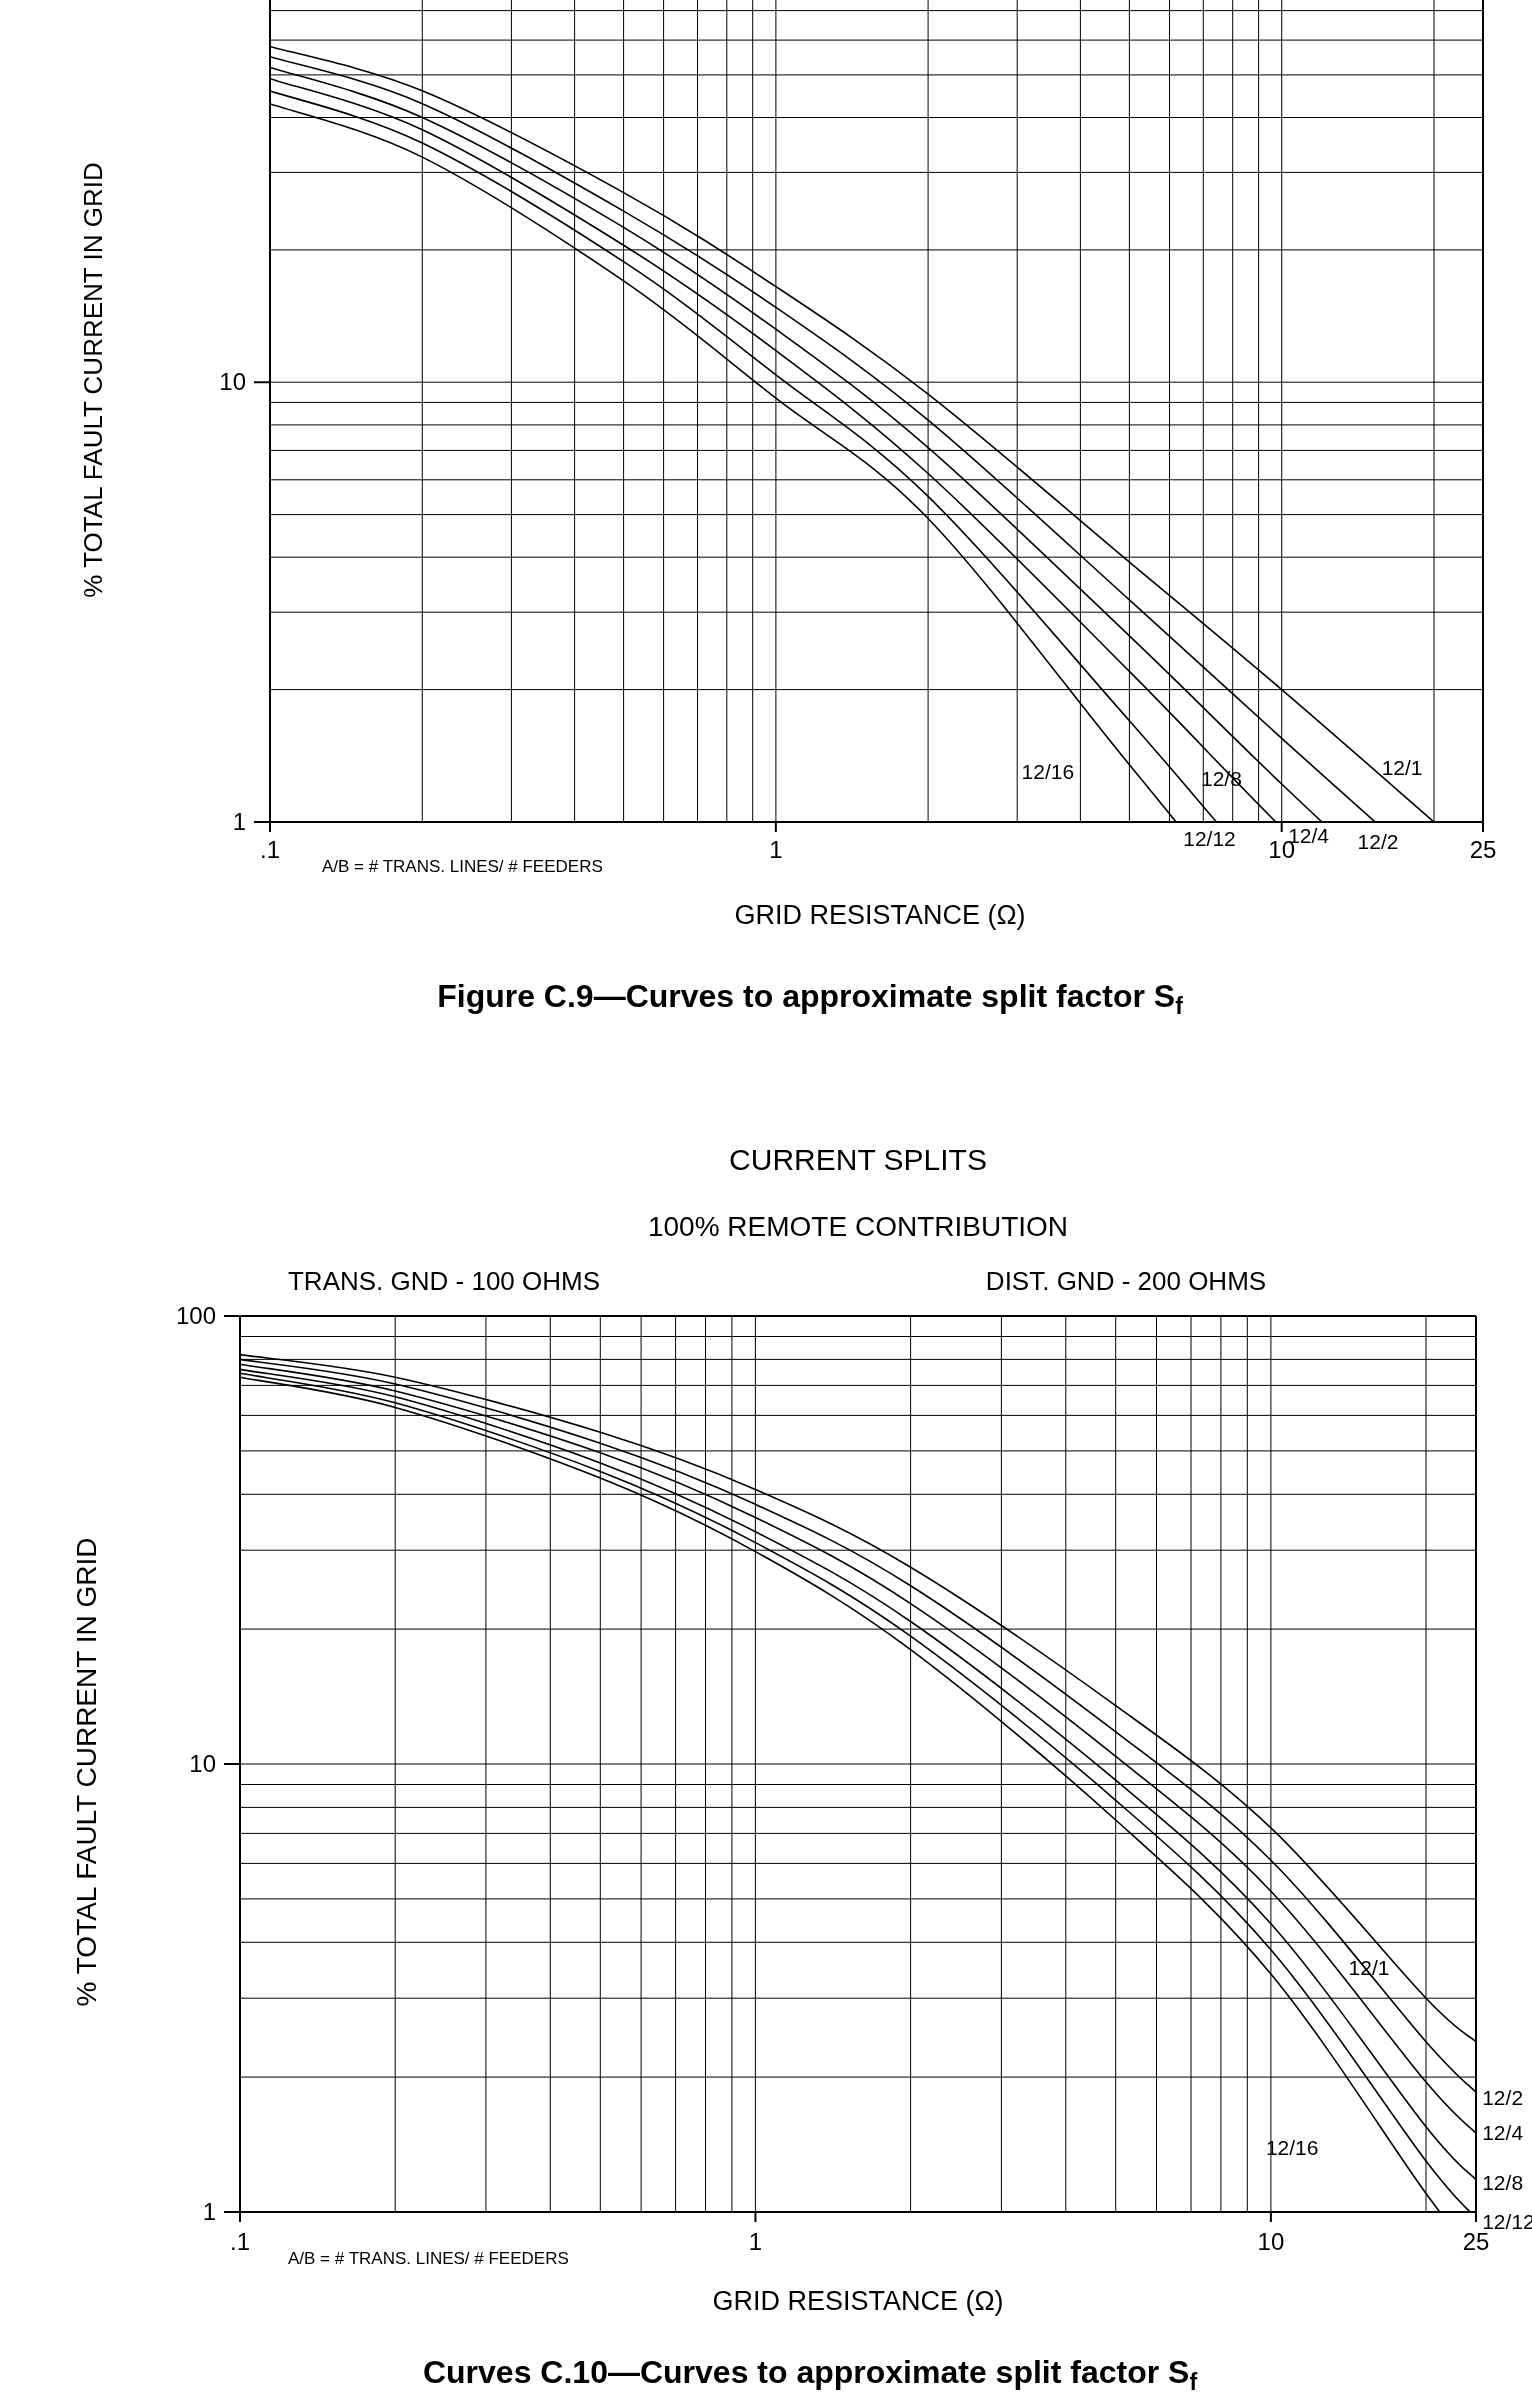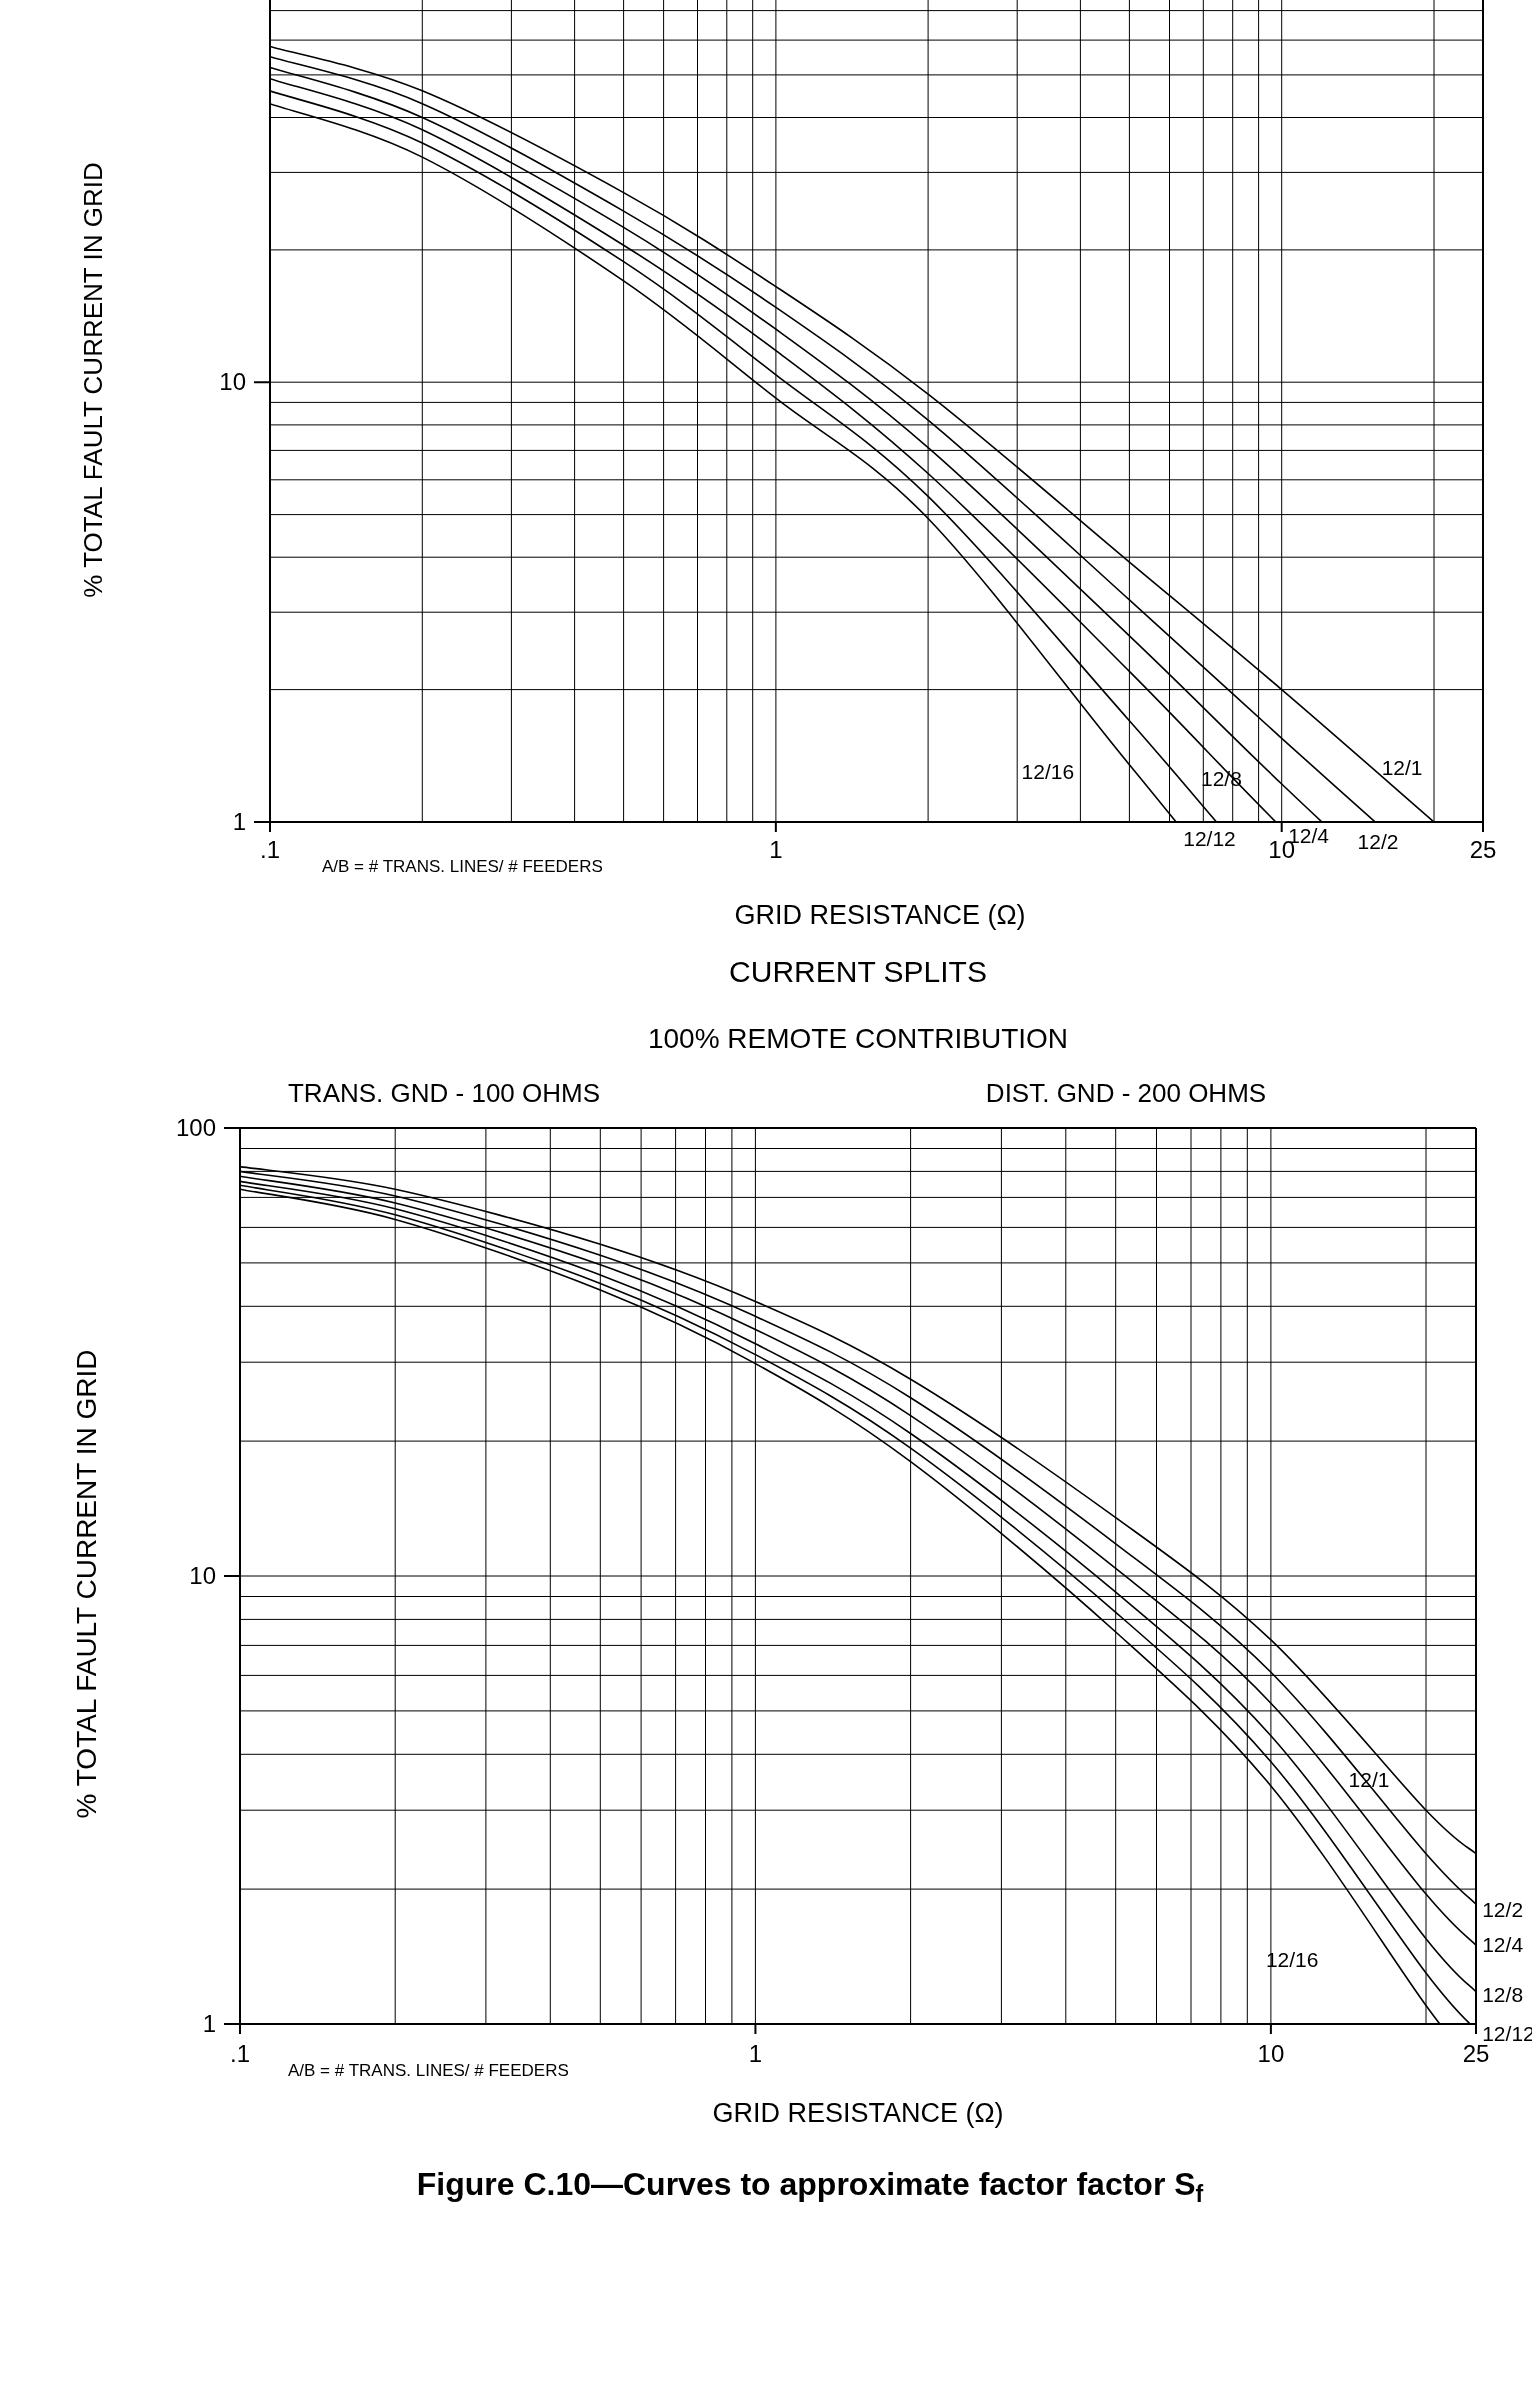--- a/index.html
+++ b/index.html
@@ -100,20 +100,23 @@
         <text x="1221.4" y="786.4" text-anchor="middle" font-size="21">12/8</text>
         <text x="1209.5" y="846.0" text-anchor="middle" font-size="21">12/12</text>
         <text x="1308.6" y="842.9" text-anchor="middle" font-size="21">12/4</text>
         <text x="1378.0" y="849.1" text-anchor="middle" font-size="21">12/2</text>
         <text x="1402.1" y="774.5" text-anchor="middle" font-size="21">12/1</text>
       </g>
       <text x="880" y="924" text-anchor="middle" font-size="27">GRID RESISTANCE (Ω)</text>
       <text x="102" y="380" text-anchor="middle" font-size="26" transform="rotate(-90 102 380)">% TOTAL FAULT CURRENT IN GRID</text>
       <text x="322" y="872" text-anchor="start" font-size="17">A/B = # TRANS. LINES/ # FEEDERS</text>
     </svg>
+  <figcaption id="cap9" class="caption">
+    <span>Figure C.9—Curves to approximate split factor S</span><sub>f</sub>
+  </figcaption>
 </figure>
 
 <figure>
   <svg id="chart-c10" width="1532" height="1210" viewBox="0 0 1532 1210">
       <g stroke="#000" stroke-width="1">
         <line x1="240.0" y1="196" x2="240.0" y2="1092"></line>
         <line x1="395.2" y1="196" x2="395.2" y2="1092"></line>
         <line x1="485.9" y1="196" x2="485.9" y2="1092"></line>
         <line x1="550.3" y1="196" x2="550.3" y2="1092"></line>
         <line x1="600.3" y1="196" x2="600.3" y2="1092"></line>
@@ -199,15 +202,15 @@
       </g>
       <text x="858" y="1190" text-anchor="middle" font-size="27">GRID RESISTANCE (Ω)</text>
       <text x="96" y="652" text-anchor="middle" font-size="28" transform="rotate(-90 96 652)">% TOTAL FAULT CURRENT IN GRID</text>
       <text x="288" y="1144" text-anchor="start" font-size="17">A/B = # TRANS. LINES/ # FEEDERS</text>
       <text x="858" y="50" text-anchor="middle" font-size="30">CURRENT SPLITS</text>
       <text x="858" y="116" text-anchor="middle" font-size="28">100% REMOTE CONTRIBUTION</text>
       <text x="444" y="170" text-anchor="middle" font-size="26">TRANS. GND - 100 OHMS</text>
       <text x="1126" y="170" text-anchor="middle" font-size="26">DIST. GND - 200 OHMS</text>
     </svg>
   <figcaption id="cap10" class="caption">
-    <span>Figure C.10—Curves to approximate factor factor S</span><sub>f</sub>
+    <span>Curves C.10—Curves to approximate split factor S</span><sub>f</sub>
   </figcaption>
 </figure>
 
 </body></html>

